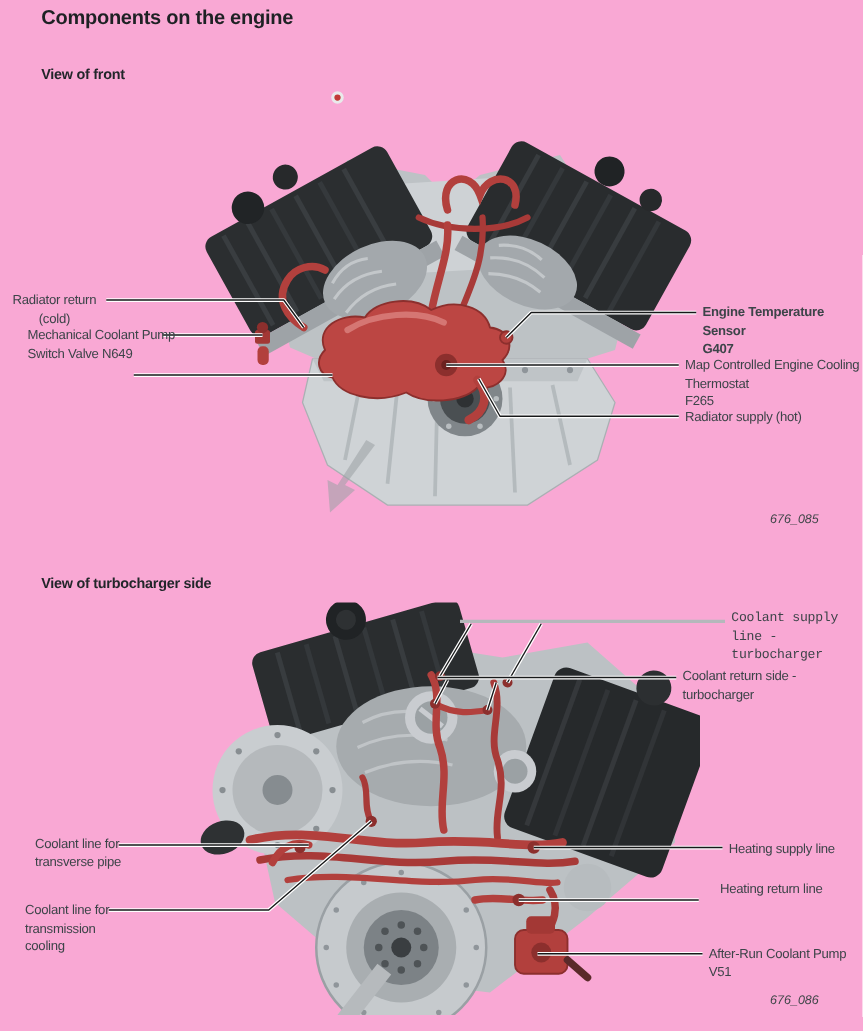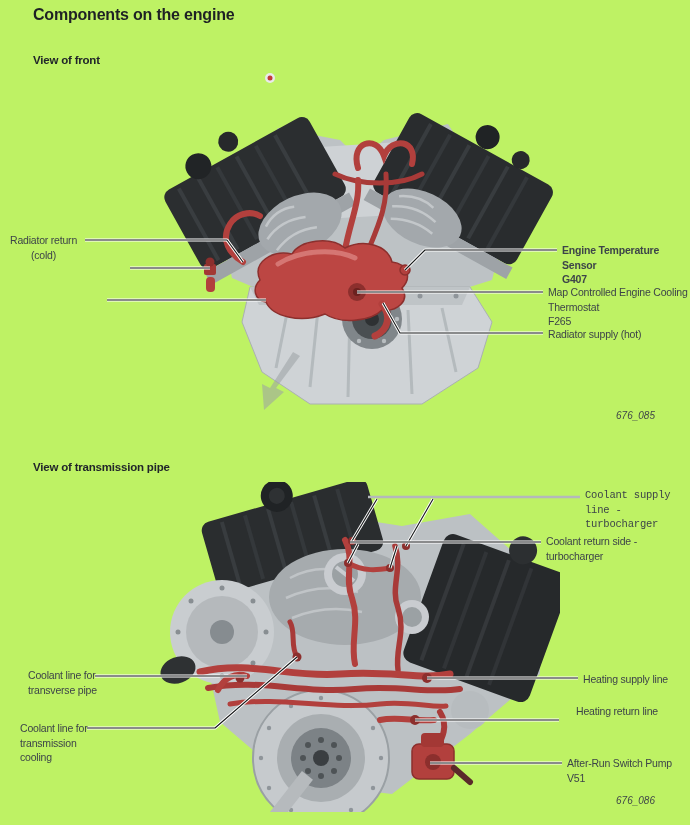--- a/index.html
+++ b/index.html
@@ -1,17 +1,17 @@
 <!DOCTYPE html>
 <html><head>
 <meta charset="utf-8">
 <style>
   html,body{margin:0;padding:0;background:#fff;}
   #page{
-    position:relative;width:690px;height:825px;background:#bef264;
+    position:relative;width:690px;height:825px;background:#f9a8d4;
     font-family:"Liberation Sans",sans-serif;color:#3d4449;overflow:hidden;
   }
   .title{
     position:absolute;left:33px;top:6px;font-size:16px;font-weight:bold;
     color:#1e2124;letter-spacing:-0.2px;
   }
   .section-heading{
     position:absolute;font-size:11.5px;font-weight:bold;color:#22262a;letter-spacing:-0.2px;
   }
   .label{
@@ -29,21 +29,21 @@
   .lead-gray{stroke:#b4b8bb;stroke-width:2.6;fill:none;}
 </style>
 </head>
 <body>
 
 <div id="page">
 
   <div class="title">Components on the engine</div>
 
   <div class="section-heading" style="left:33px;top:54px;">View of front</div>
-  <div class="section-heading" style="left:33px;top:461px;">View of transmission pipe</div>
+  <div class="section-heading" style="left:33px;top:461px;">View of turbocharger side</div>
 
   <svg class="engine" style="left:160px;top:72px;" width="400" height="356" viewBox="0 0 400 356">
 
     <path d="M60,150 L118,56 L180,68 L200,88 L224,68 L288,52 L348,145 L332,208 L300,218 L100,218 L72,206 Z" fill="#bdc2c5"></path>
     <path d="M160,75 L240,70 L252,142 L163,147 Z" fill="#ced2d5"></path>
 
     <g transform="rotate(-29 95 120)">
       <rect x="12" y="76" width="165" height="90" rx="9" fill="#2b2e30"></rect>
       <line x1="30" y1="80" x2="30" y2="162" stroke="#393d40" stroke-width="4"></line>
       <line x1="52" y1="80" x2="52" y2="162" stroke="#393d40" stroke-width="4"></line>
@@ -296,35 +296,37 @@
         <line class="lead" x1="95" y1="676" x2="247" y2="676"></line>
     </g>
     <g>
       <polyline class="halo" points="87,728 215,728 297,657"></polyline>
         <polyline class="lead" points="87,728 215,728 297,657"></polyline>
     </g>
   </svg>
 
   <div class="label" style="left:10px;top:233px;text-align:center;">Radiator return
 (cold)</div>
+  <div class="label" style="left:22px;top:261px;">Mechanical Coolant Pump
+Switch Valve N649</div>
   <div class="label" style="left:562px;top:243px;font-weight:bold;">Engine Temperature Sensor
 G407</div>
   <div class="label" style="left:548px;top:285px;">Map Controlled Engine Cooling
 Thermostat
 F265</div>
   <div class="label" style="left:548px;top:327px;">Radiator supply (hot)</div>
   <div class="fig-num" style="top:410px;">676_085</div>
 
   <div class="label" style="left:585px;top:488px;font-family:Liberation Mono, monospace;">Coolant supply line -
 turbocharger</div>
   <div class="label" style="left:546px;top:534px;">Coolant return side -
 turbocharger</div>
   <div class="label" style="left:583px;top:672px;">Heating supply line</div>
   <div class="label" style="left:564px;top:704px;padding-left:12px;">Heating return line</div>
-  <div class="label" style="left:567px;top:756px;">After-Run Switch Pump
+  <div class="label" style="left:567px;top:756px;">After-Run Coolant Pump
 V51</div>
   <div class="label" style="left:28px;top:668px;">Coolant line for
 transverse pipe</div>
   <div class="label" style="left:20px;top:721px;">Coolant line for
 transmission
 cooling</div>
   <div class="fig-num" style="top:795px;">676_086</div>
 
 </div>
 

